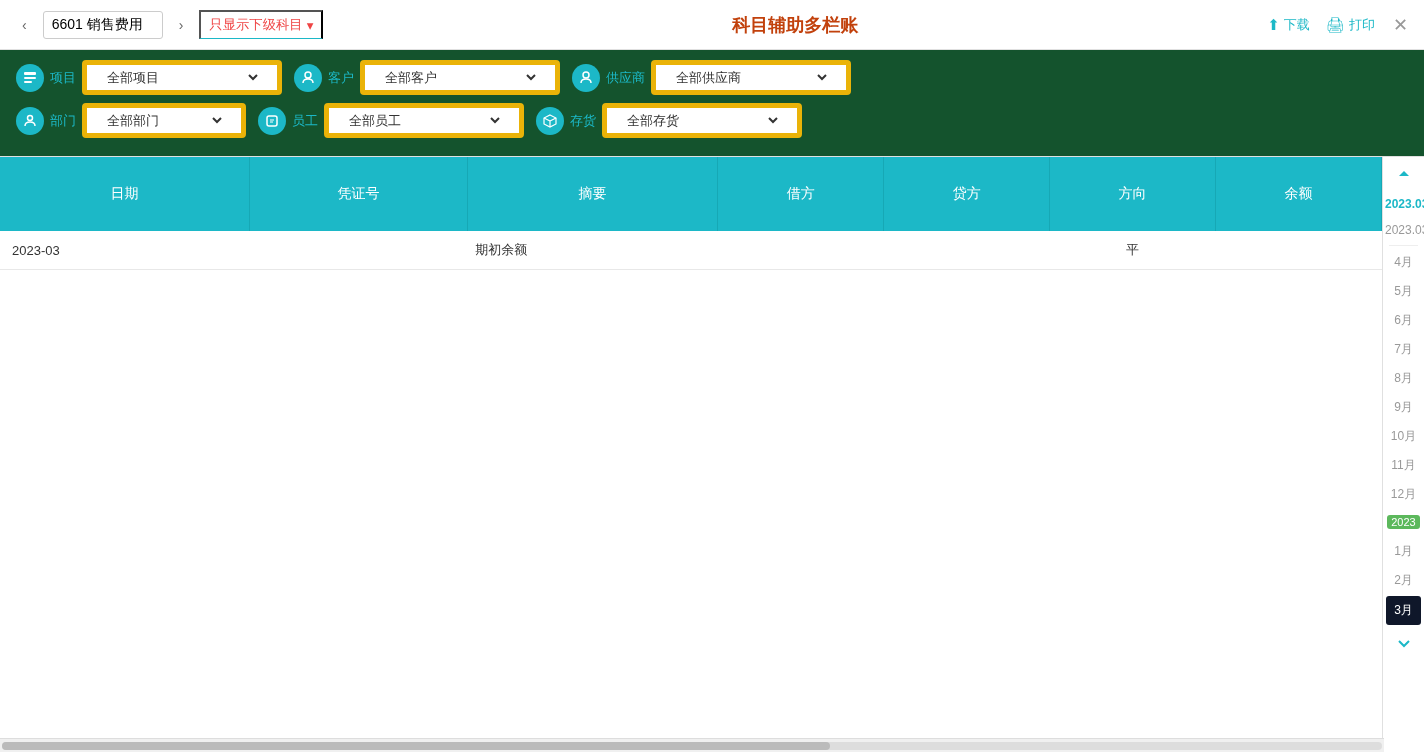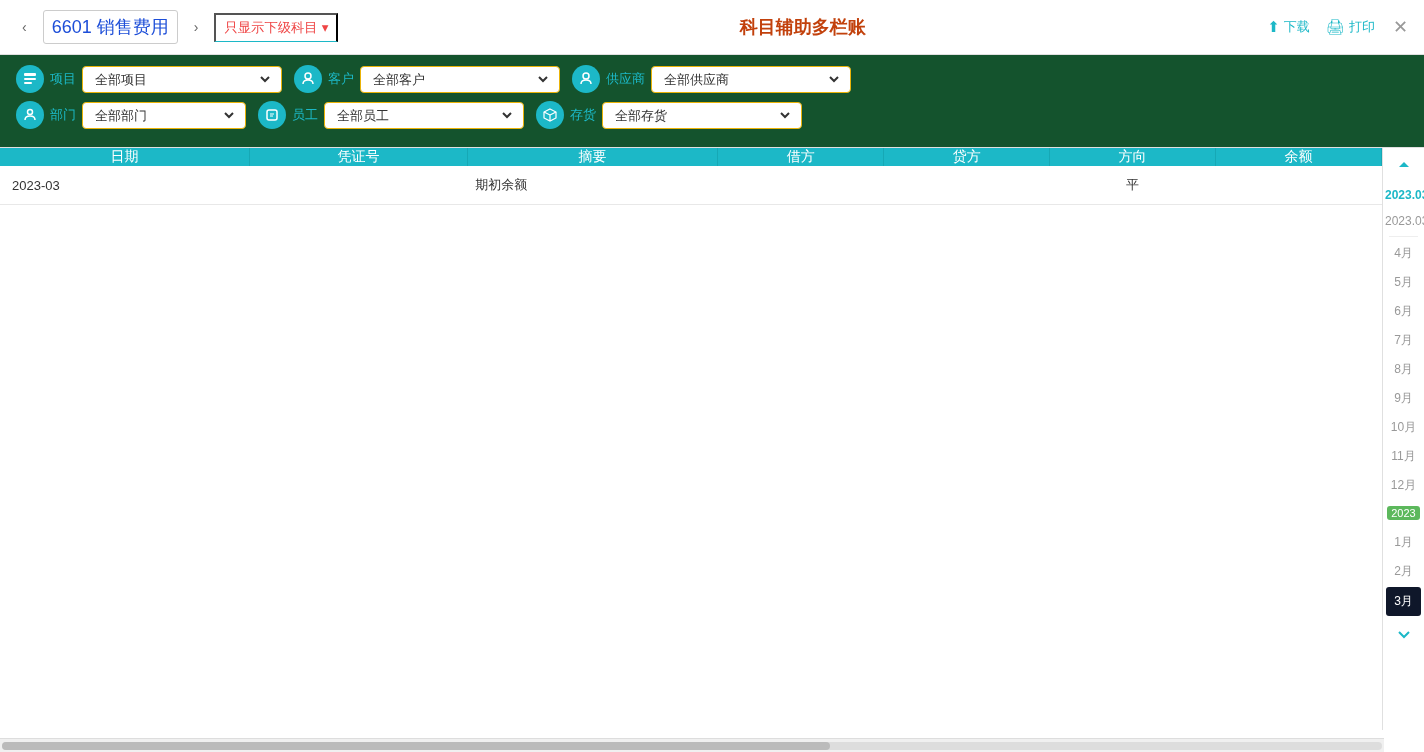--- a/index.html
+++ b/index.html
@@ -11,21 +11,21 @@
     .header-bar {
       display: flex; align-items: center; padding: 10px 16px;
       border-bottom: 1px solid #e0e0e0; background: #fff; gap: 10px;
     }
     .nav-btn {
       background: none; border: none; cursor: pointer; color: #666; font-size: 14px;
       padding: 2px 6px;
     }
     .account-code {
       border: 1px solid #ccc; padding: 4px 8px; border-radius: 3px;
-      font-size: 18px; min-width: 120px; color: #1d4ed8;
+      font-size: 14px; min-width: 120px; color: #000000;
     }
     .show-sub-btn {
       border-bottom: 1px solid #1cb8c7; color: #ef4444; background: none;
       cursor: pointer; padding: 4px 8px; display: flex; align-items: center; gap: 4px;
     }
     .title {
       flex: 1; text-align: center; font-size: 18px; font-weight: bold; color: #c2410c;
     }
     .action-btns { display: flex; gap: 16px; }
     .action-btn {
@@ -42,35 +42,35 @@
       padding: 10px 16px; background: #14532d; border-bottom: 1px solid #e0e0e0;
     }
     .filter-row { display: flex; align-items: center; gap: 12px; margin-bottom: 8px; }
     .filter-item { display: flex; align-items: center; gap: 6px; }
     .filter-icon {
       width: 28px; height: 28px; border-radius: 50%; background: #1cb8c7;
       display: flex; align-items: center; justify-content: center; color: #fff; font-size: 13px; flex-shrink: 0;
     }
     .filter-label { color: #1cb8c7; font-size: 13px; white-space: nowrap; }
     .filter-select {
-      border: 1px solid #eab308; border-radius: 4px; padding: 4px 8px;
+      border: 5px solid #eab308; border-radius: 4px; padding: 4px 16px;
       font-size: 13px; color: #333; background: #fff; width: 180px;
       display: flex; align-items: center; justify-content: space-between; cursor: pointer;
     }
     .filter-select select {
       border: none; outline: none; background: transparent; font-size: 13px; color: #333;
       width: 100%; cursor: pointer;
     }
 
     
     .table-area { overflow: auto; position: relative; height: calc(752px - 170px); }
     .data-table { width: 100%; border-collapse: collapse; }
     .data-table thead tr { background: #1cb8c7; }
     .data-table thead th {
-      color: #fff; padding: 0 8px; text-align: center; font-weight: normal;
+      color: #fff; padding: 28px 8px; text-align: center; font-weight: normal;
       border-right: 1px solid #16a8b5; font-size: 14px;
     }
     .data-table tbody tr { border-bottom: 1px solid #e8e8e8; }
     .data-table tbody td { padding: 10px 8px; text-align: center; color: #333; font-size: 13px; }
     .data-table tbody td:first-child { text-align: left; padding-left: 12px; }
     .data-table tbody td.desc { text-align: left; }
 
     
     .bottom-scroll {
       position: absolute; bottom: 0; left: 0; right: 40px; height: 14px;

